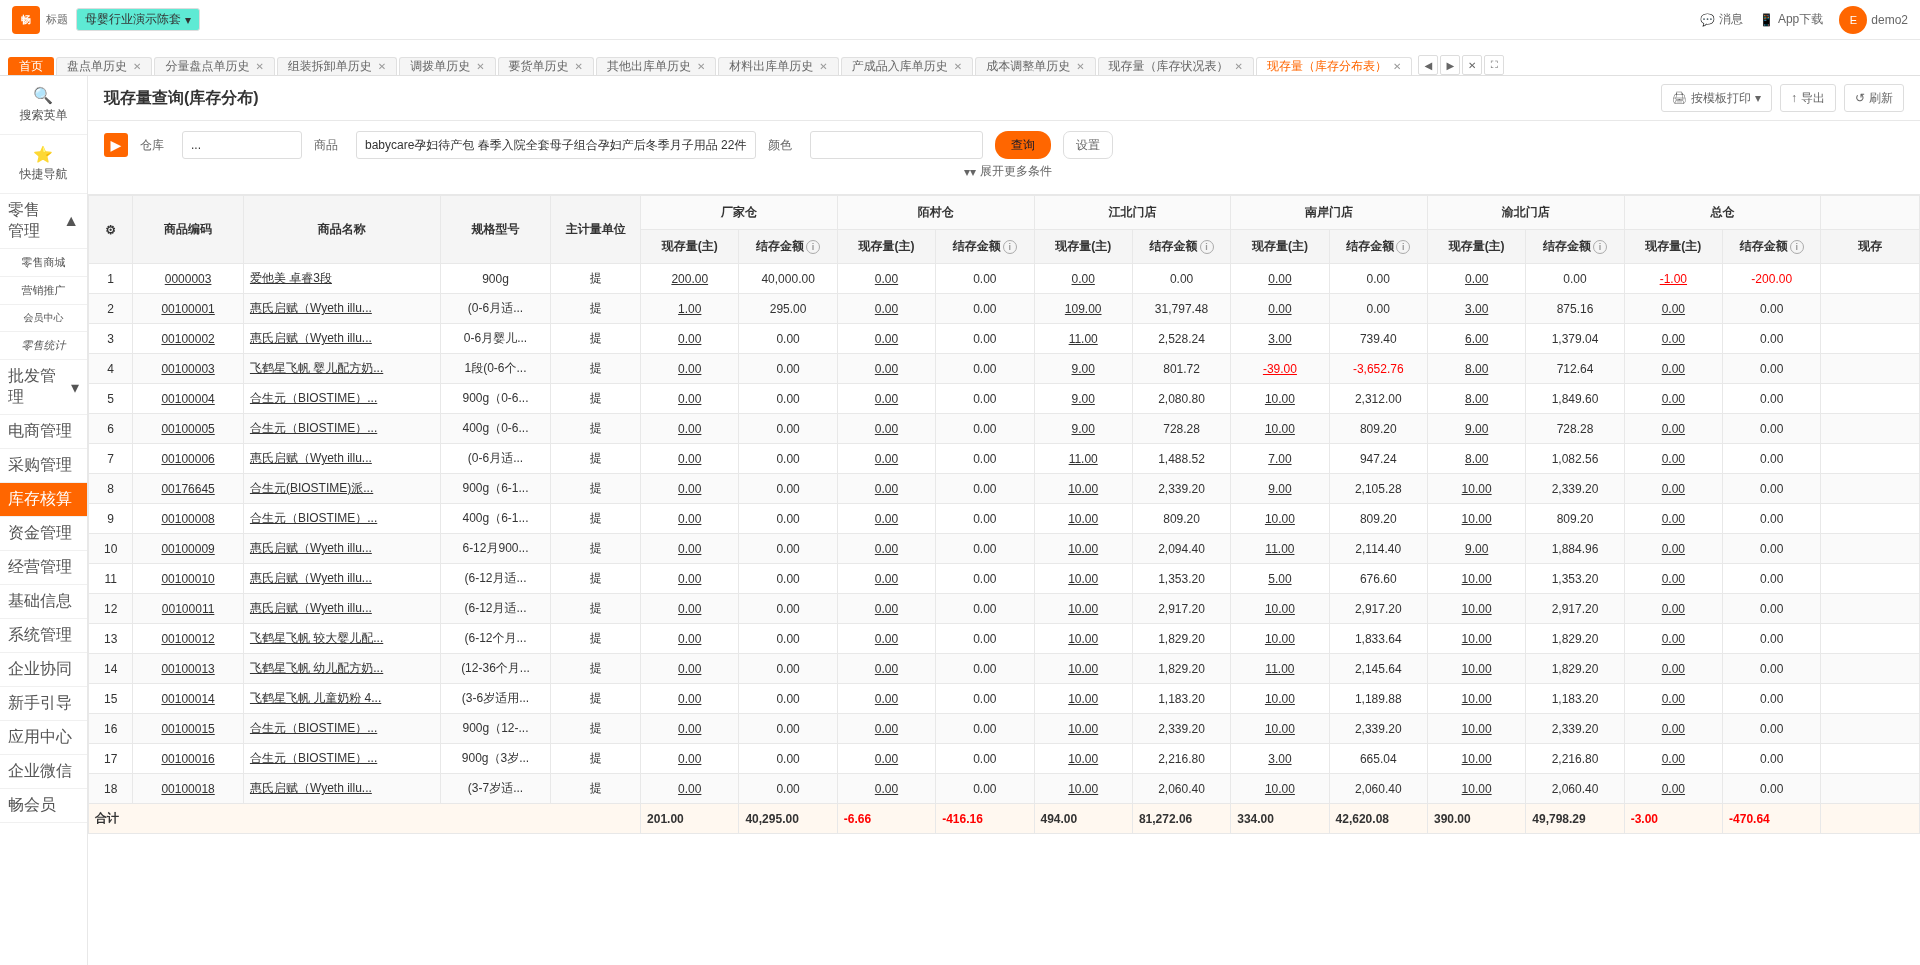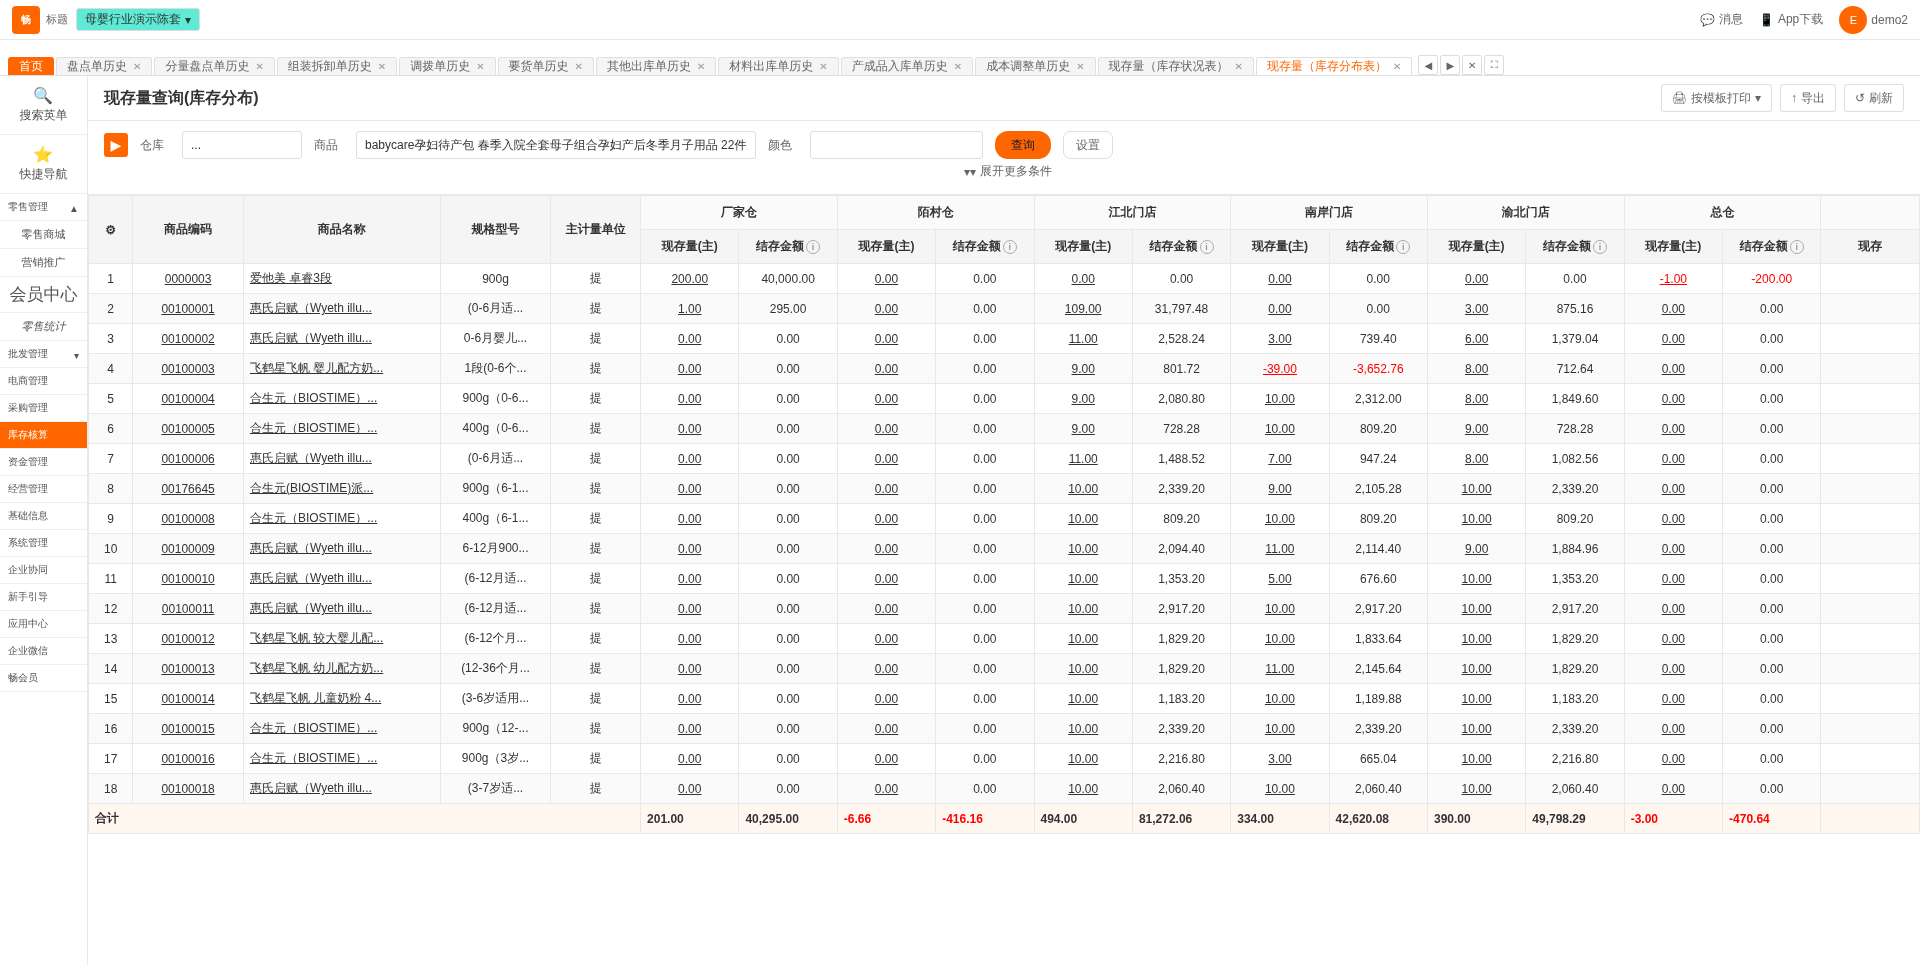--- a/index.html
+++ b/index.html
@@ -25,21 +25,21 @@
     .tab-nav-btns { display: flex; align-items: center; gap: 2px; margin-left: 4px; }
     .tab-nav-btn { width: 20px; height: 20px; border: 1px solid #ddd; border-radius: 2px; background: #fff; cursor: pointer; display: flex; align-items: center; justify-content: center; font-size: 10px; color: #666; }
 
     
     .main-layout { display: flex; height: calc(965px - 76px); }
 
     
     .sidebar { width: 88px; background: #fff; border-right: 1px solid #e8e8e8; display: flex; flex-direction: column; }
     .sidebar-item { padding: 10px 4px; text-align: center; cursor: pointer; color: #555; font-size: 12px; border-bottom: 1px solid #f0f0f0; }
     .sidebar-item .s-icon { font-size: 16px; margin-bottom: 2px; }
-    .sidebar-section { padding: 6px 8px; display: flex; align-items: flex-end; justify-content: space-between; font-size: 10px; color: #555; cursor: pointer; border-bottom: 1px solid #f0f0f0; gap: 12px; }
+    .sidebar-section { padding: 6px 8px; display: flex; align-items: center; justify-content: space-between; font-size: 16px; color: #555; cursor: pointer; border-bottom: 1px solid #f0f0f0; gap: 12px; }
     .sidebar-section.active { color: #ff6600; }
 
     
     .content { flex: 1; display: flex; flex-direction: column; overflow: hidden; }
 
     
     .page-header { background: #fff; padding: 8px 16px; border-bottom: 1px solid #e8e8e8; display: flex; align-items: center; justify-content: space-between; gap: 20px; }
     .page-title { font-size: 16px; font-weight: 600; color: #333; }
     .page-actions { display: flex; align-items: center; gap: 8px; }
     .btn-action { height: 28px; padding: 0 10px; border: 1px solid #ddd; border-radius: 3px; background: #fff; cursor: pointer; font-size: 12px; color: #666; display: flex; align-items: center; gap: 4px; }
@@ -190,21 +190,21 @@
     <div class="sidebar-section">
       <span>零售管理</span>
       <span>▲</span>
     </div>
     <div class="sidebar-item" style="font-size:11px;padding:6px 4px;">
       <div>零售商城</div>
     </div>
     <div class="sidebar-item" style="font-size:11px;padding:6px 4px;">
       <div>营销推广</div>
     </div>
-    <div class="sidebar-item" style="font-size:17px;padding:6px 4px;">
+    <div class="sidebar-item" style="font-size:10px;padding:6px 4px;">
       <div>会员中心</div>
     </div>
     <div class="sidebar-item" style="font-size:11px;padding:6px 12px;font-style:italic;">
       <div>零售统计</div>
     </div>
     <div class="sidebar-section">
       <span>批发管理</span>
       <span>▾</span>
     </div>
     <div class="sidebar-section">

